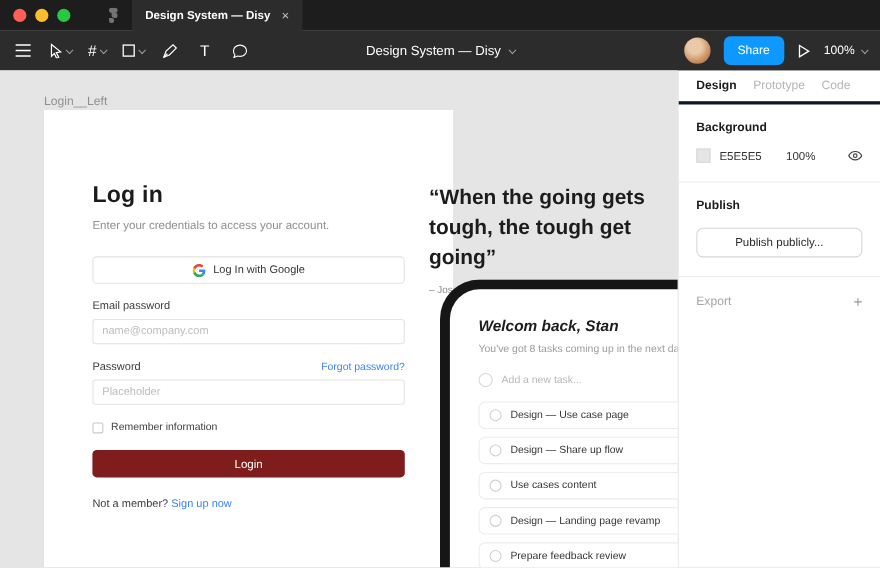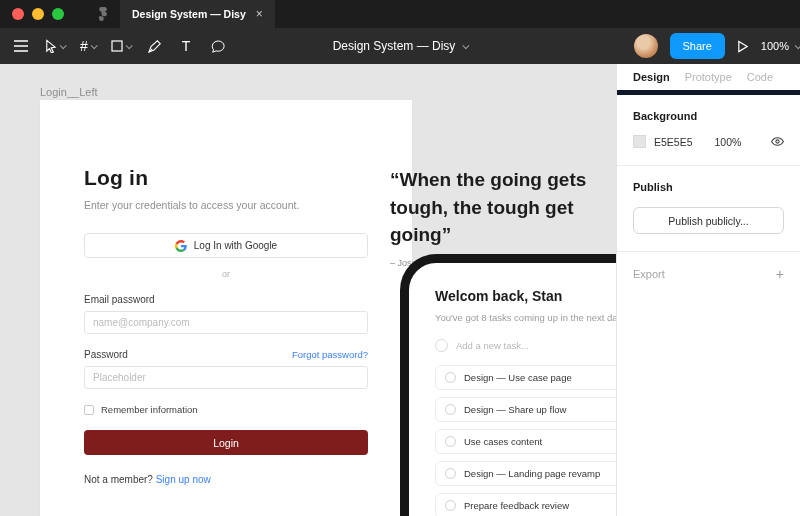--- a/index.html
+++ b/index.html
@@ -20,21 +20,21 @@
   .doc-tab .tab-close { color:#c9c9c9; font-size:12px; cursor:pointer; line-height:1; }
 
   
   .toolbar { height:36px; background:#2c2c2c; display:flex; align-items:center; position:relative; flex:0 0 auto; }
   .tool-group-left { display:flex; align-items:center; gap:6px; padding-left:8px; }
   .tool { height:30px; min-width:26px; display:flex; align-items:center; justify-content:center; color:#ffffff; gap:3px; padding:0 4px; border-radius:4px; cursor:pointer; }
   .tool svg { display:block; }
   .tool .glyph { font-size:14px; color:#ffffff; font-weight:400; }
   .chev { width:5px; height:5px; border-right:1.2px solid #9b9b9b; border-bottom:1.2px solid #9b9b9b; transform:rotate(45deg) translateY(-1px); display:inline-block; }
   .toolbar-title { position:absolute; left:50%; transform:translateX(-50%); display:flex; align-items:center; gap:7px; color:#ffffff; font-size:12px; cursor:pointer; }
-  .tool-group-right { margin-left:auto; display:flex; align-items:center; gap:12px; }
+  .tool-group-right { margin-left:auto; display:flex; align-items:center; gap:12px; padding-right:12px; }
   .avatar { width:24px; height:24px; border-radius:50%; background:radial-gradient(circle at 40% 35%, #e9c9a8 0 30%, #c98d5f 65%, #9a6239 100%); cursor:pointer; }
   .share-btn { background:#0d99ff; color:#ffffff; font-size:11px; border:none; border-radius:6px; height:26px; padding:0 13px; cursor:pointer; font-family:inherit; }
   .play-tool { color:#ffffff; display:flex; align-items:center; cursor:pointer; }
   .zoom-ctl { display:flex; align-items:center; gap:6px; color:#ffffff; font-size:11px; cursor:pointer; }
 
   
   .main { flex:1; display:flex; min-height:0; }
   .canvas { position:relative; width:616px; background:#e5e5e5; overflow:hidden; }
 
   .frame-label { position:absolute; left:40px; top:22px; font-size:11px; color:#8f8f8f; cursor:pointer; }
@@ -59,33 +59,33 @@
   .signup-link { color:#3b82f6; cursor:pointer; }
 
   
   .quote-block { position:absolute; left:390px; top:102px; width:204px; }
   .quote-text { font-size:19px; font-weight:700; color:#1c1c1c; line-height:1.45; }
   .quote-author { margin-top:9px; font-size:9px; color:#8c8c8c; }
 
   
   .phone { position:absolute; left:400px; top:190px; width:268px; height:270px; background:#ffffff; border:9px solid #161616; border-bottom:none; border-radius:36px 36px 0 0; }
   .phone-content { padding:25px 26px 0; }
-  .phone-title { font-size:14px; font-weight:700; color:#1c1c1c; }
+  .phone-title { font-size:14px; font-weight:700; color:#1c1c1c;font-style:italic; }
   .phone-sub { margin-top:8px; font-size:9.5px; color:#9c9c9c; }
   .add-task-row { margin-top:16px; display:flex; align-items:center; gap:8px; cursor:text; }
   .task-circle { width:13px; height:13px; border:1px solid #d8d8d8; border-radius:50%; flex:0 0 auto; }
   .add-task-text { font-size:9.5px; color:#b8b8b8; }
   .task-list { margin-top:13px; }
   .task-card { height:25px; border:1px solid #ececec; border-radius:6px; display:flex; align-items:center; gap:8px; padding:0 9px; margin-bottom:7px; background:#fff; cursor:pointer; }
   .task-card .task-circle { width:11px; height:11px; border-color:#cfcfcf; }
   .task-label { font-size:9.5px; color:#353535; }
 
   
   .panel { width:184px; background:#ffffff; border-left:1px solid #e3e3e3; display:flex; flex-direction:column; }
-  .panel-tabs { height:31px; display:flex; align-items:center; gap:15px; padding:0 16px; border-bottom:5px solid #0f172a; }
+  .panel-tabs { height:31px; display:flex; align-items:center; gap:15px; padding:0 16px; border-bottom:3px solid #0f172a; }
   .panel-tab { font-size:11px; color:#b5b5b5; cursor:pointer; }
   .panel-tab.active { color:#1b1b1b; font-weight:700; }
   .panel-section { padding:15px 16px 17px; border-bottom:1px solid #ececec; }
   .section-title { font-size:11px; font-weight:700; color:#1b1b1b; }
   .bg-row { margin-top:13px; display:flex; align-items:center; }
   .swatch { width:13px; height:13px; background:#e5e5e5; border:1px solid #d9d9d9; cursor:pointer; }
   .hex-value { margin-left:8px; font-size:10.5px; color:#333; cursor:text; }
   .opacity-value { margin-left:22px; font-size:10.5px; color:#333; cursor:text; }
   .eye-btn { margin-left:auto; color:#444; display:flex; align-items:center; cursor:pointer; }
   .publish-btn { margin-top:14px; width:100%; height:27px; background:#fff; border:1px solid #d6d6d6; border-radius:6px; font-size:10.5px; color:#2b2b2b; cursor:pointer; font-family:inherit; }
@@ -188,21 +188,20 @@
           <button class="google-btn">
             <svg width="12" height="12" viewBox="0 0 48 48">
                 <path fill="#EA4335" d="M24 9.5c3.54 0 6.71 1.22 9.21 3.6l6.85-6.85C35.9 2.38 30.47 0 24 0 14.62 0 6.51 5.38 2.56 13.22l7.98 6.19C12.43 13.72 17.74 9.5 24 9.5z"></path>
                 <path fill="#4285F4" d="M46.98 24.55c0-1.57-.15-3.09-.38-4.55H24v9.02h12.94c-.58 2.96-2.26 5.48-4.78 7.18l7.73 6c4.51-4.18 7.09-10.36 7.09-17.65z"></path>
                 <path fill="#FBBC05" d="M10.53 28.59c-.48-1.45-.76-2.99-.76-4.59s.27-3.14.76-4.59l-7.98-6.19C.92 16.46 0 20.12 0 24c0 3.88.92 7.54 2.56 10.78l7.97-6.19z"></path>
                 <path fill="#34A853" d="M24 48c6.48 0 11.93-2.13 15.89-5.81l-7.73-6c-2.15 1.45-4.92 2.3-8.16 2.3-6.26 0-11.57-4.22-13.47-9.91l-7.98 6.19C6.51 42.62 14.62 48 24 48z"></path>
               </svg>
             <span>Log In with Google</span>
           </button>
 
-          <div class="or-divider">or</div>
 
           <div class="field-label">Email password</div>
           <input class="text-input" type="text" readonly="" placeholder="name@company.com" style="">
 
           <div class="pw-row">
             <span class="field-label" style="margin-top:0">Password</span>
             <span class="forgot-link">Forgot password?</span>
           </div>
           <input class="text-input" type="text" readonly="" placeholder="Placeholder" style="">
 

